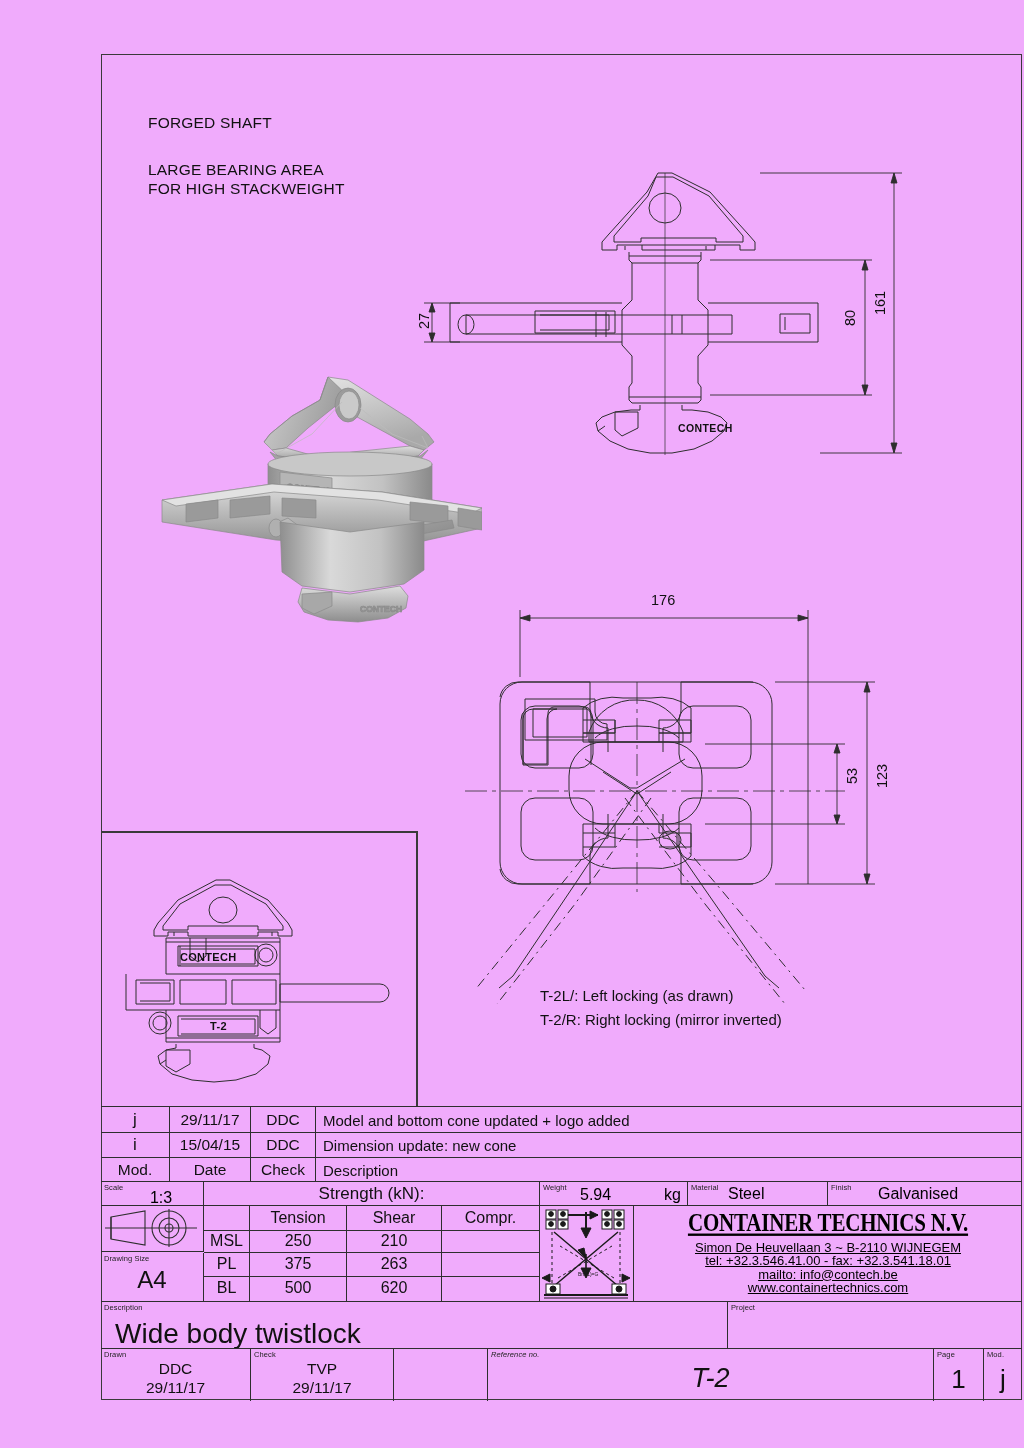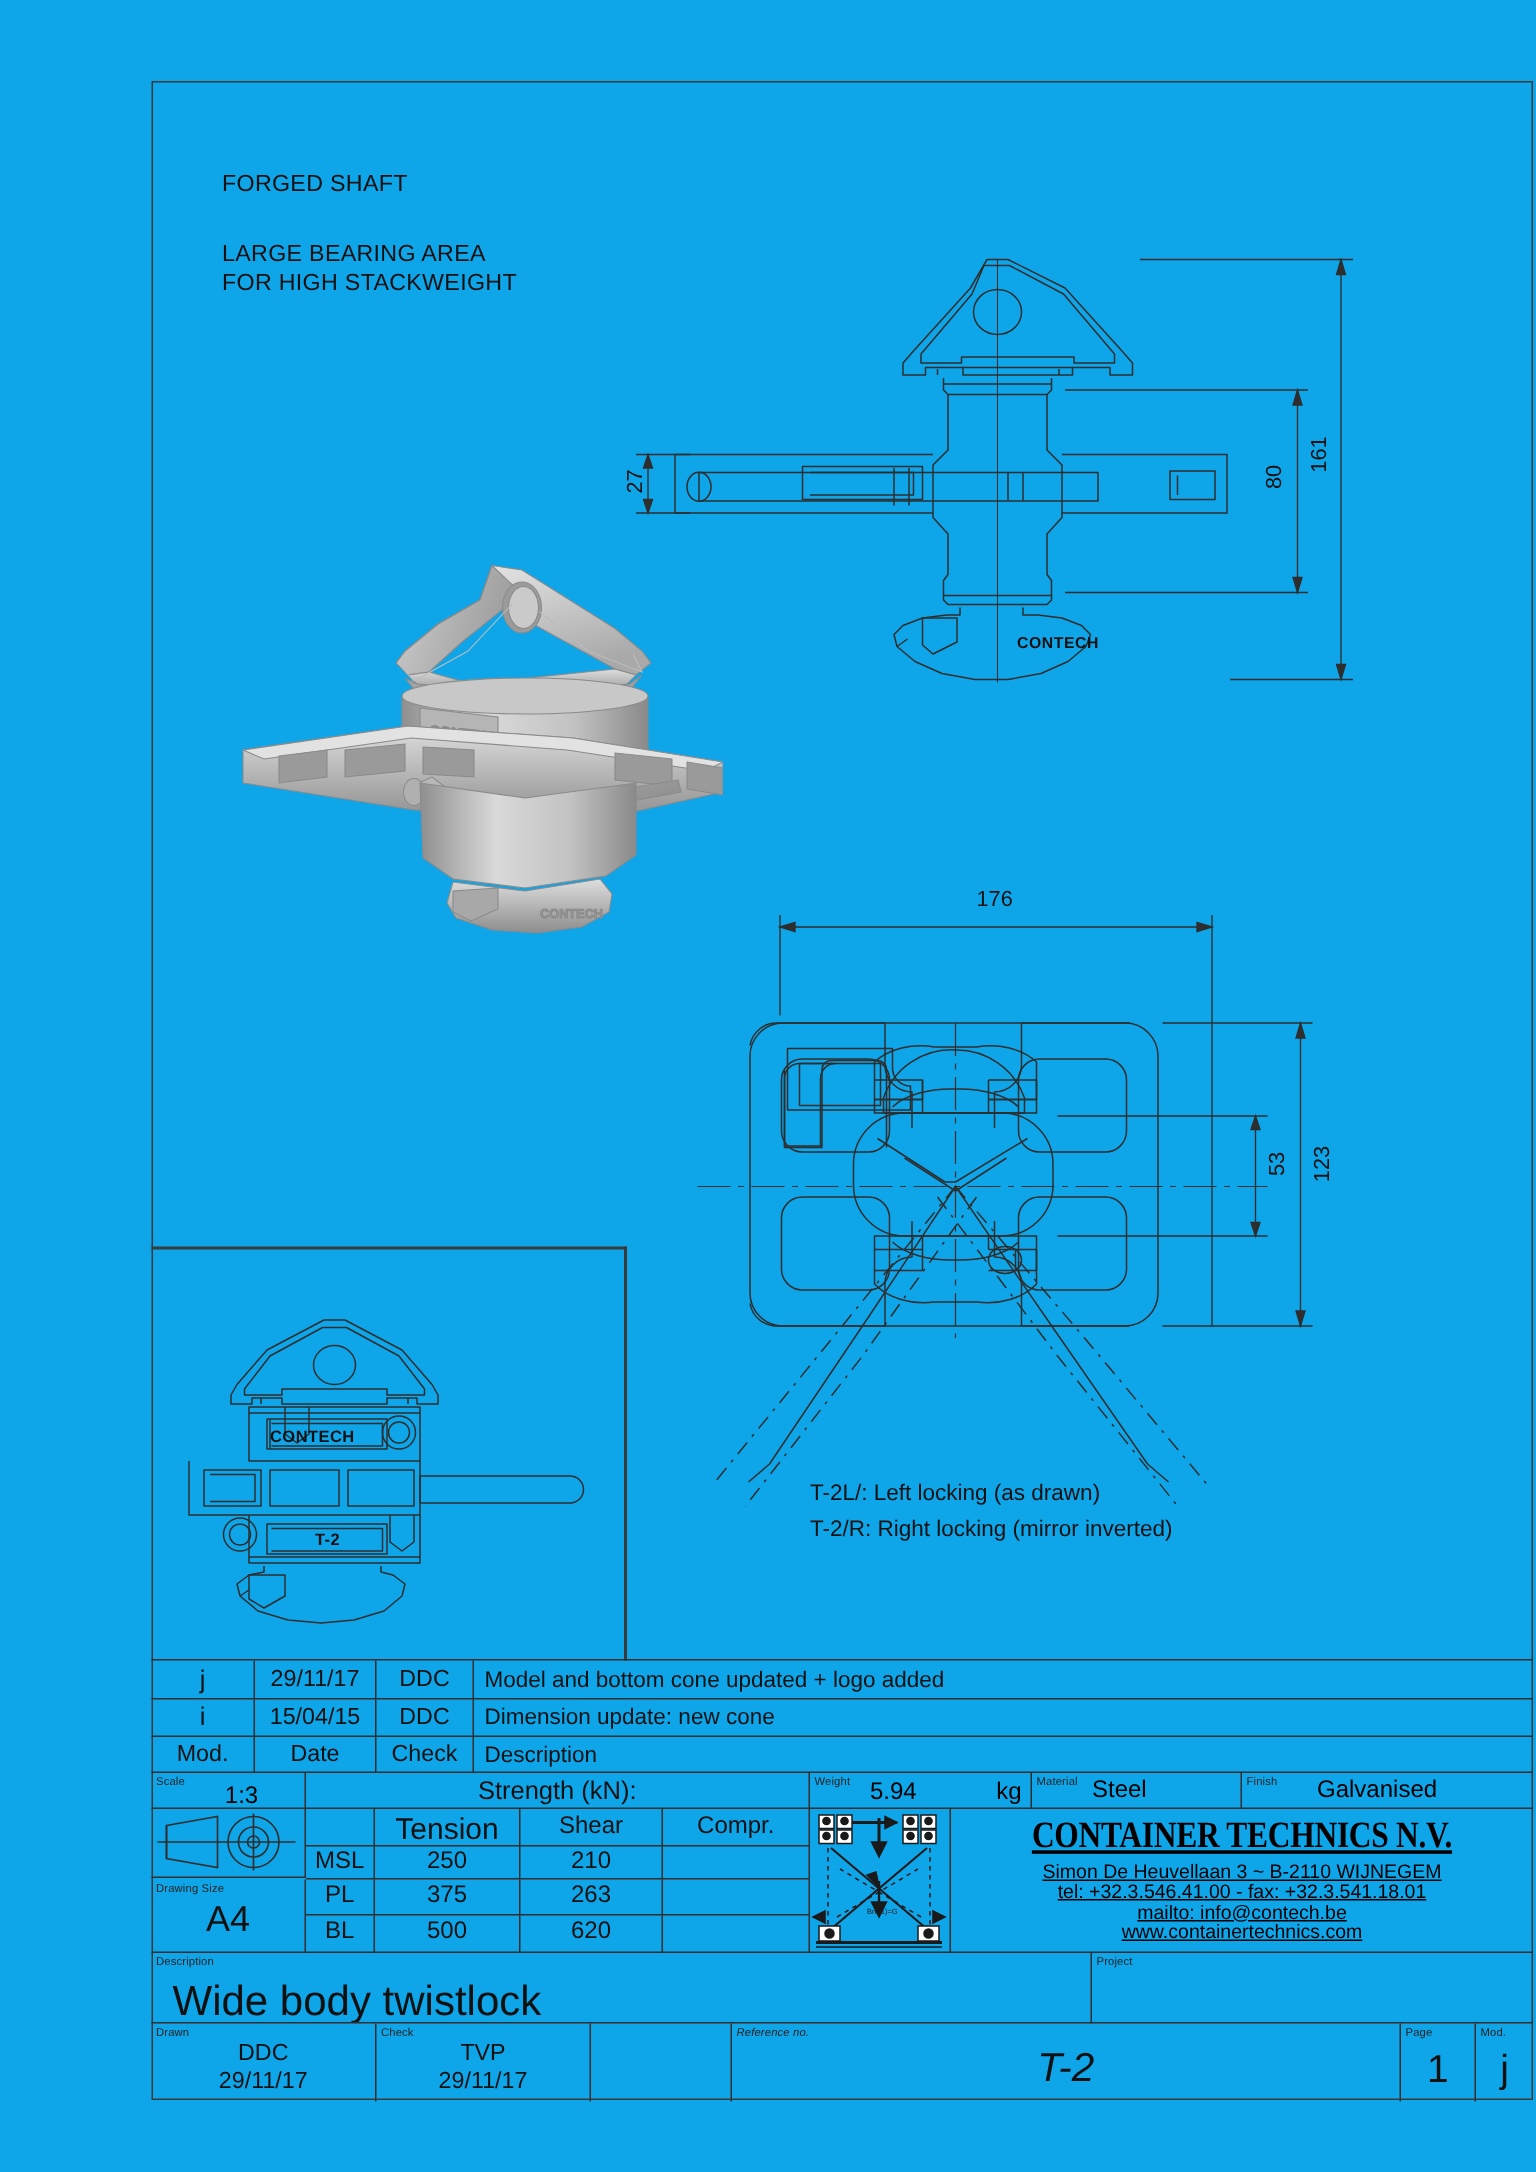--- a/index.html
+++ b/index.html
@@ -6,21 +6,21 @@
   * { box-sizing: border-box; }
   html, body {
     margin: 0; padding: 0;
     background: #ffffff;
     font-family: "Liberation Sans", sans-serif;
   }
   #page {
     position: relative;
     width: 1024px;
     height: 1448px;
-    background: #0ea5e9;
+    background: #f0abfc;
     overflow: hidden;
   }
   
   #frame {
     position: absolute;
     left: 101px; top: 54px;
     width: 921px; height: 1346px;
     border: 1.6px solid #3a3a3a;
   }
   
@@ -484,21 +484,21 @@
           <circle cx="68" cy="22" r="17"></circle>
           <circle cx="68" cy="22" r="10"></circle>
           <circle cx="68" cy="22" r="4"></circle>
           <line x1="68" y1="3" x2="68" y2="41"></line>
         </g>
       </svg>
     </div>
 
     <div class="cell" style="left:103px; top:99px; width:46px; height:25px;"></div>
     <div class="cell" style="left:149px; top:99px; width:97px; height:25px;">
-      <div class="ctext" style="top:3px; font-size:20px;">Tension</div>
+      <div class="ctext" style="top:3px; font-size:16px;">Tension</div>
     </div>
     <div class="cell" style="left:246px; top:99px; width:95px; height:25px;">
       <div class="ctext" style="top:3px; font-size:16px;">Shear</div>
     </div>
     <div class="cell" style="left:341px; top:99px; width:98px; height:25px;">
       <div class="ctext" style="top:3px; font-size:16px;">Compr.</div>
     </div>
 
     <div class="cell" style="left:103px; top:124px; width:46px; height:22px;">
       <div class="ctext" style="top:1px; font-size:16px;">MSL</div>

